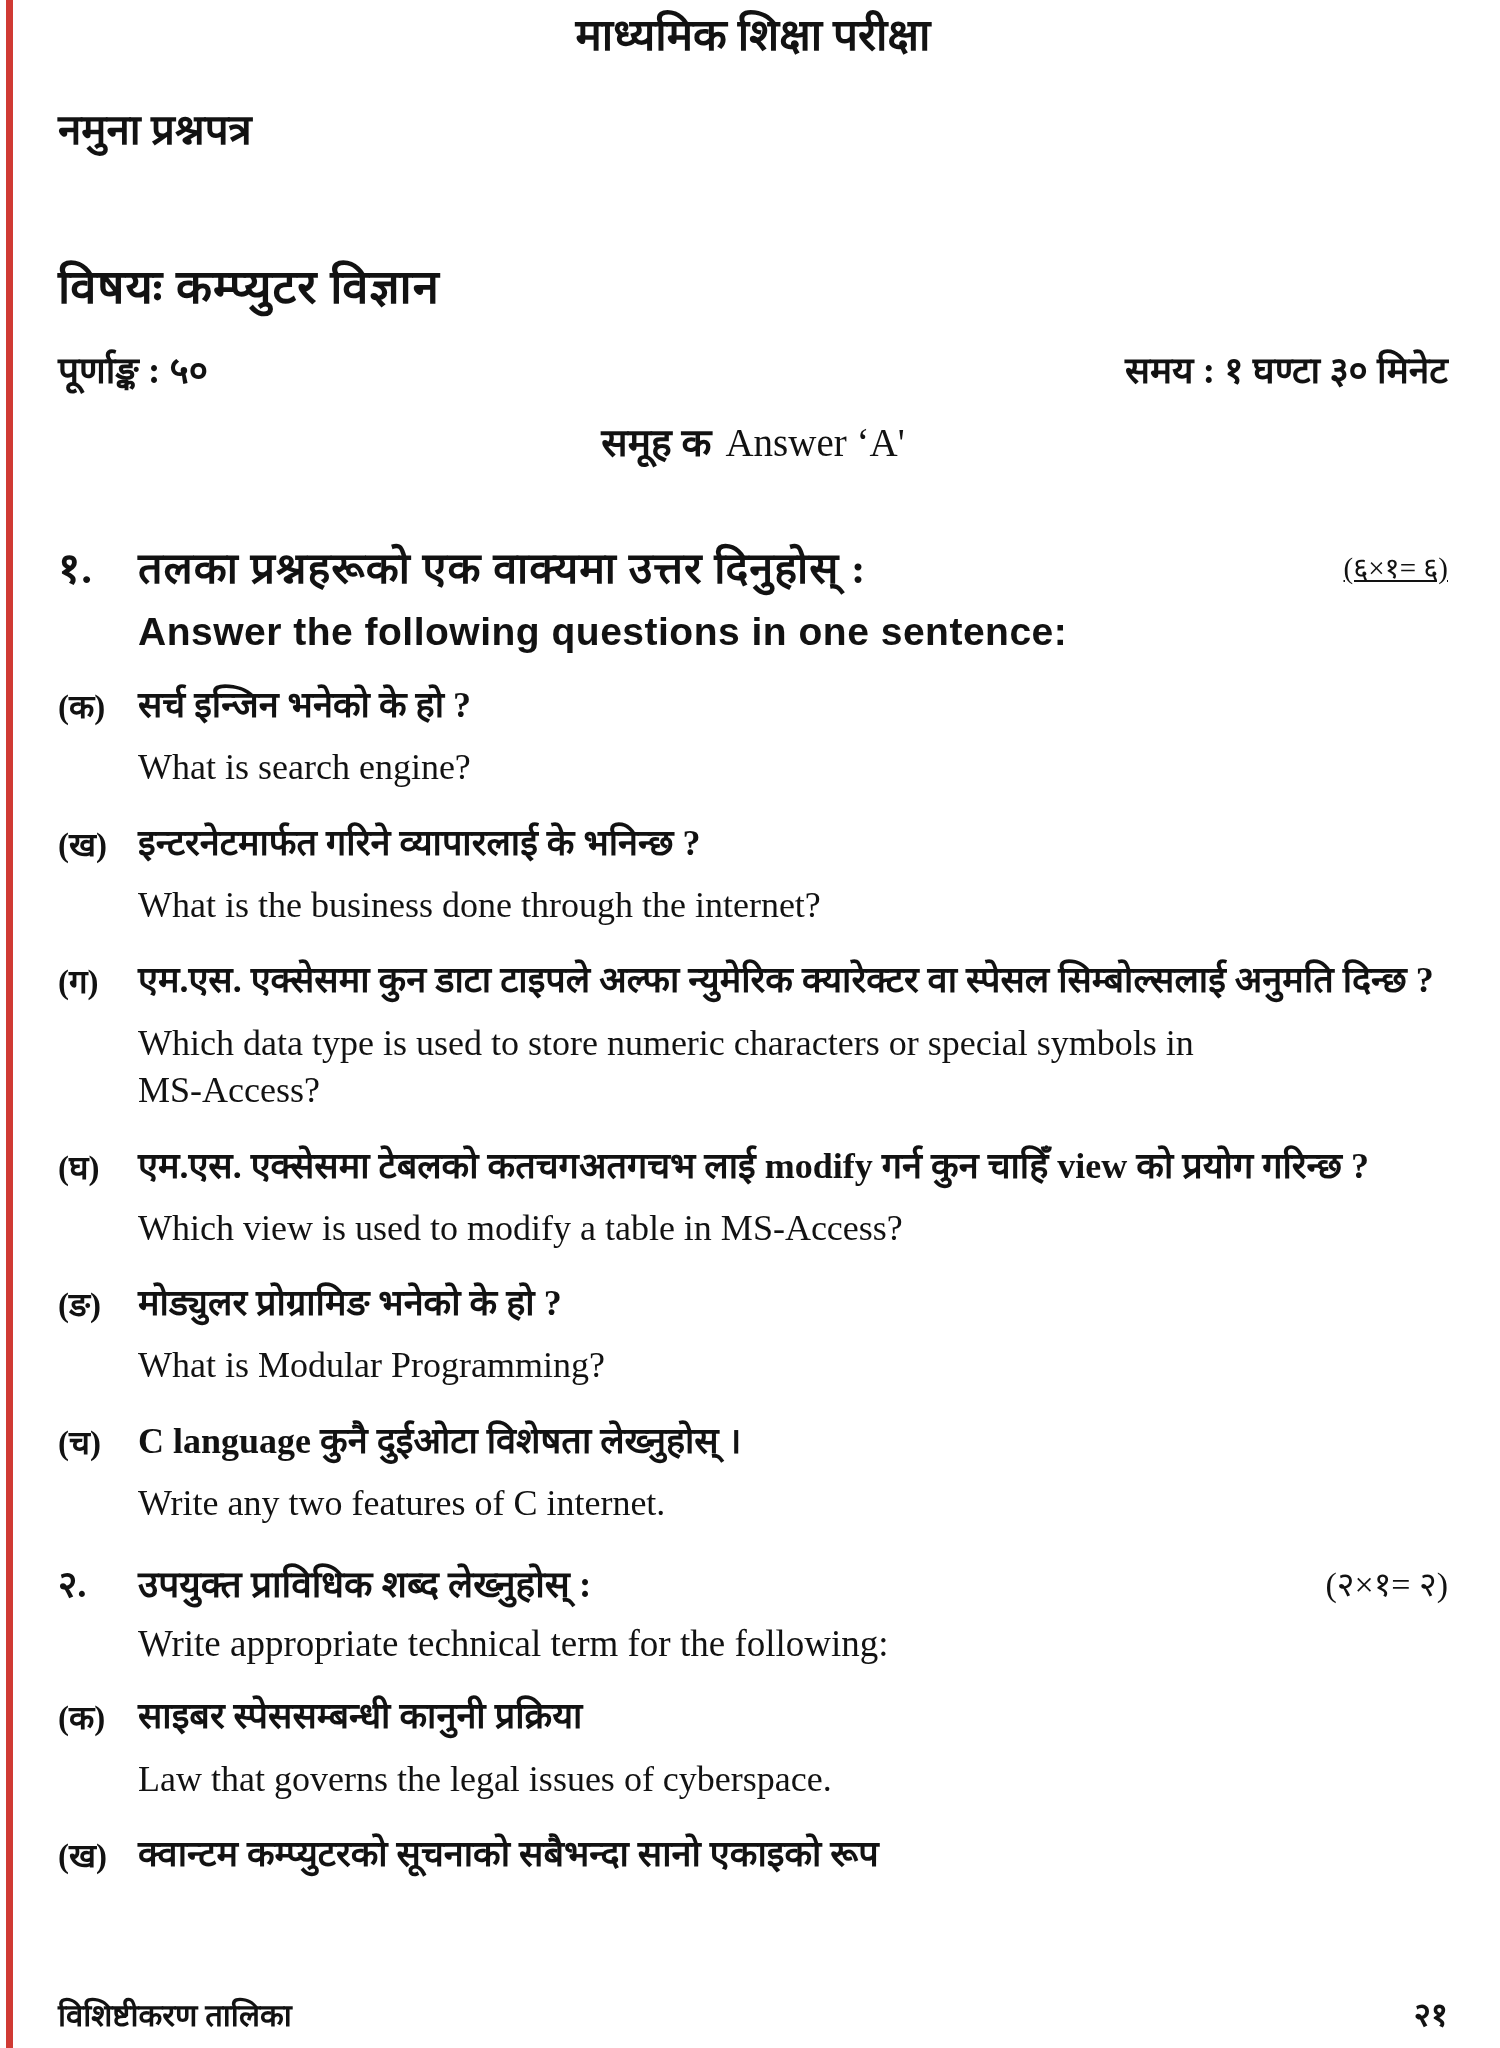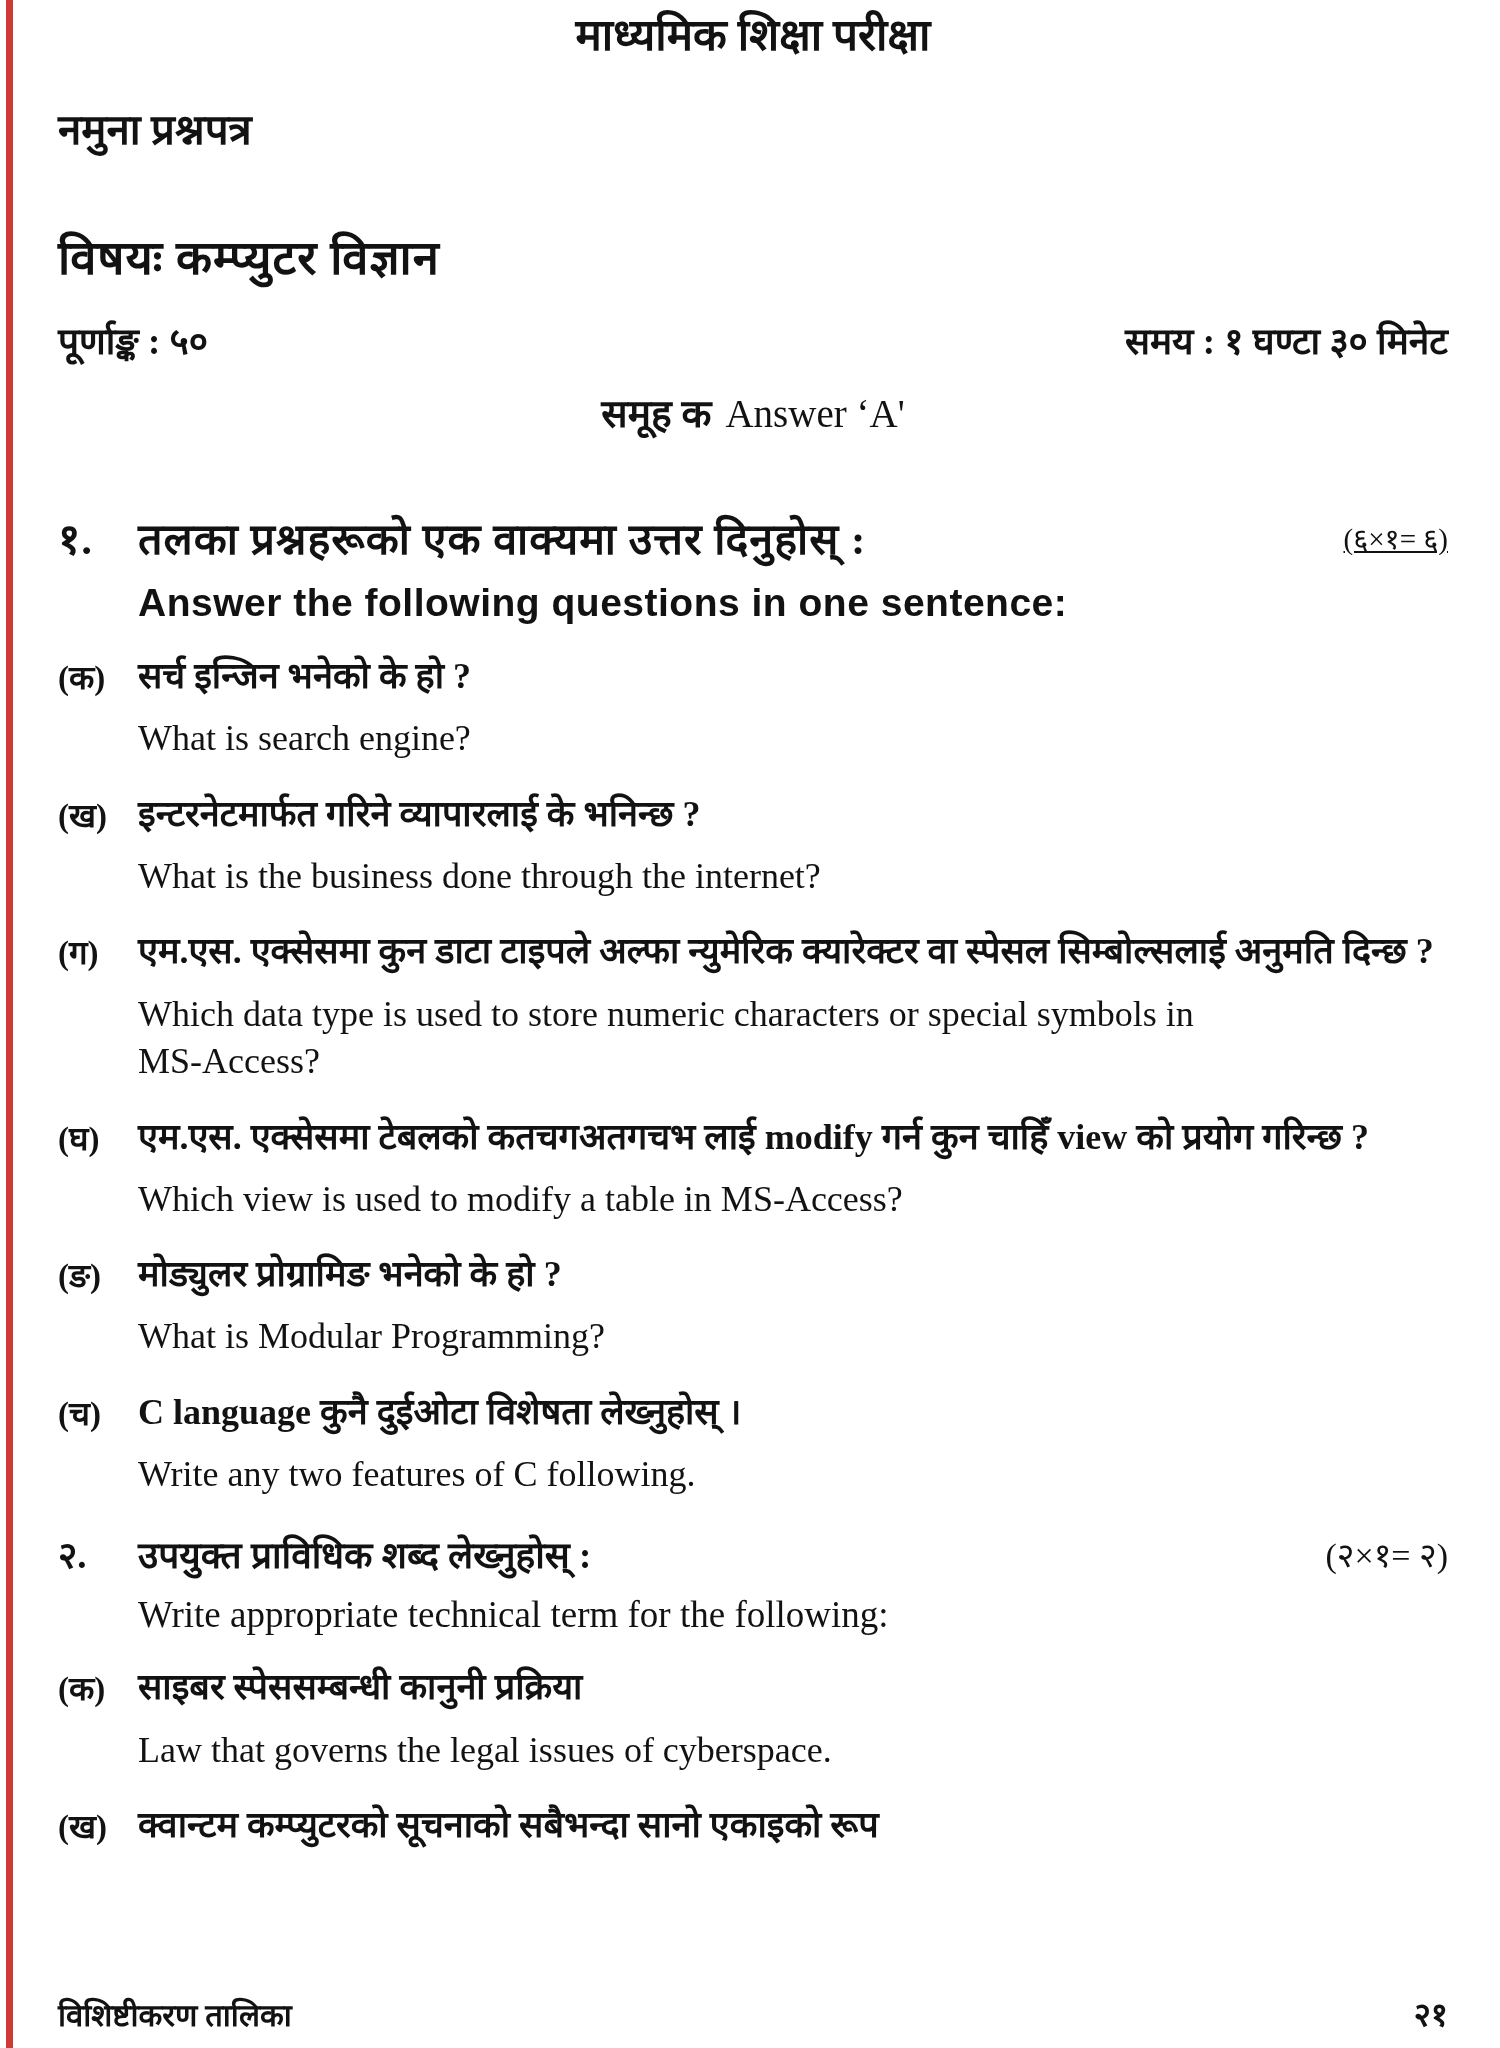--- a/index.html
+++ b/index.html
@@ -17,21 +17,21 @@
   }
   .page { padding:10px 52px 0 58px; position:relative; height:2048px; }
 
   .title {
     text-align:center; font-size:44px; font-weight:bold; line-height:1.2;
   }
   .subtitle {
     font-size:42px; font-weight:bold; margin-top:42px; line-height:1.2;
   }
   .subject {
-    margin-top:69px; font-size:47px; font-weight:bold; letter-spacing:1px;
+    margin-top:98px; font-size:47px; font-weight:bold; letter-spacing:1px;
   }
   .meta-row {
     display:flex; justify-content:space-between; align-items:flex-end;
     margin-top:26px; font-size:37px; font-weight:600;
   }
   .group-row { text-align:center; margin-top:20px; font-size:39px; }
   .group-row .np { font-weight:bold; margin-right:14px; }
 
   .q-head { display:flex; align-items:baseline; }
   .q1 .q-head { margin-top:70px; }
@@ -132,21 +132,21 @@
       <div class="sq-body">
         <div class="sq-np">मोड्युलर प्रोग्रामिङ भनेको के हो ?</div>
         <div class="sq-en">What is Modular Programming?</div>
       </div>
     </div>
 
     <div class="subq">
       <span class="sq-label">(च)</span>
       <div class="sq-body">
         <div class="sq-np">C language कुनै दुईओटा विशेषता लेख्नुहोस् ।</div>
-        <div class="sq-en">Write any two features of C following.</div>
+        <div class="sq-en">Write any two features of C internet.</div>
       </div>
     </div>
   </section>
 
   <section class="question q2">
     <div class="q-head">
       <span class="q-num">२.</span>
       <span class="q-text-np">उपयुक्त प्राविधिक शब्द लेख्नुहोस् :</span>
       <span class="q-marks">(२×१= २)</span>
     </div>

